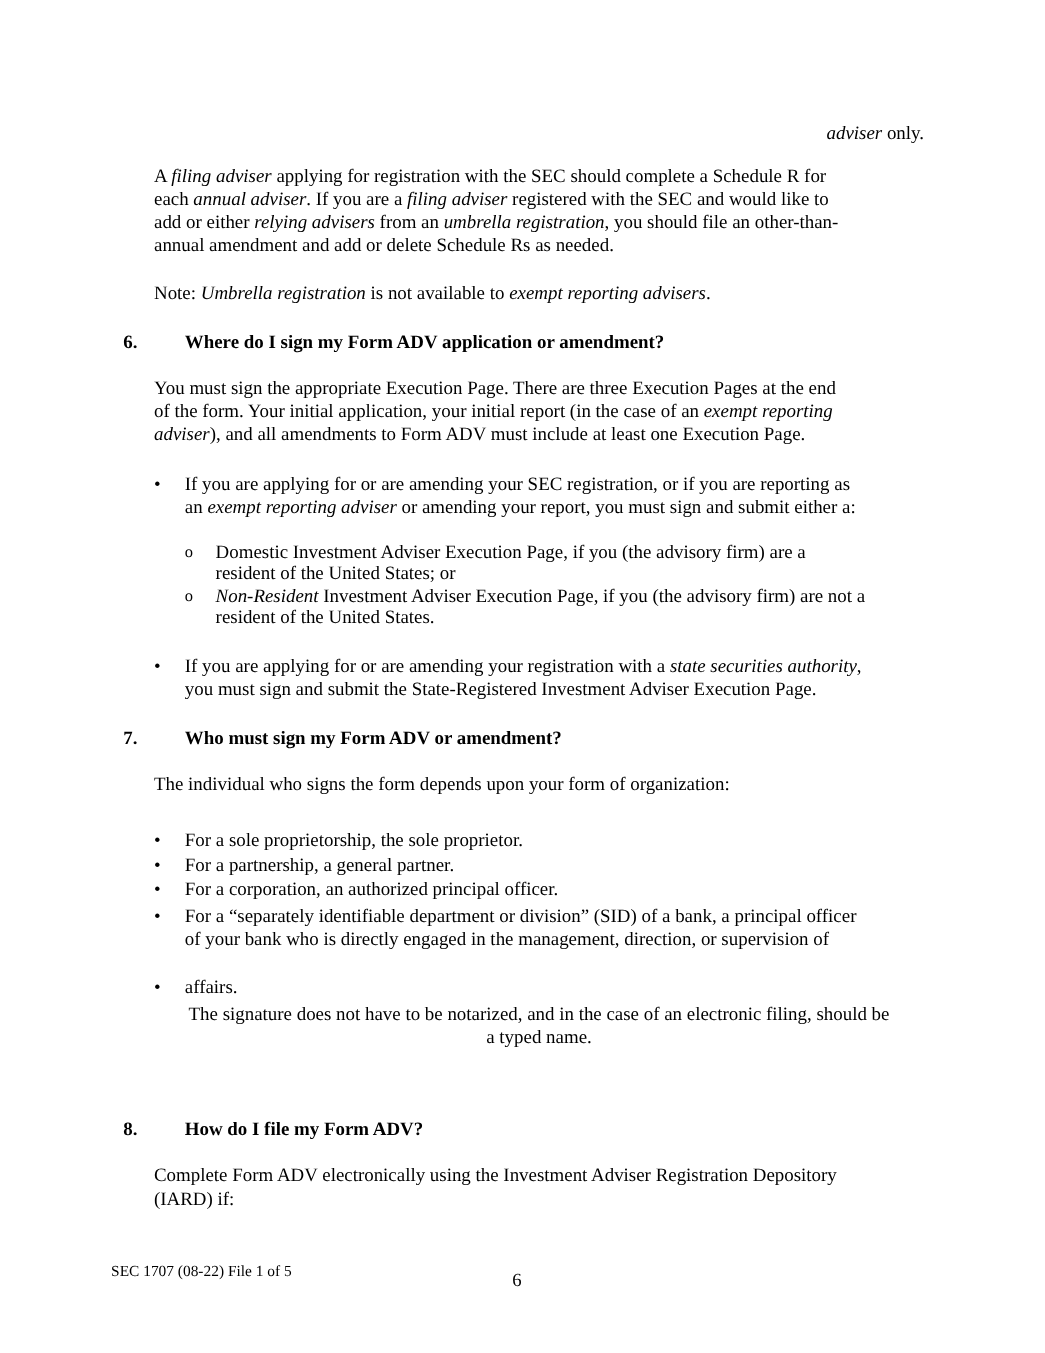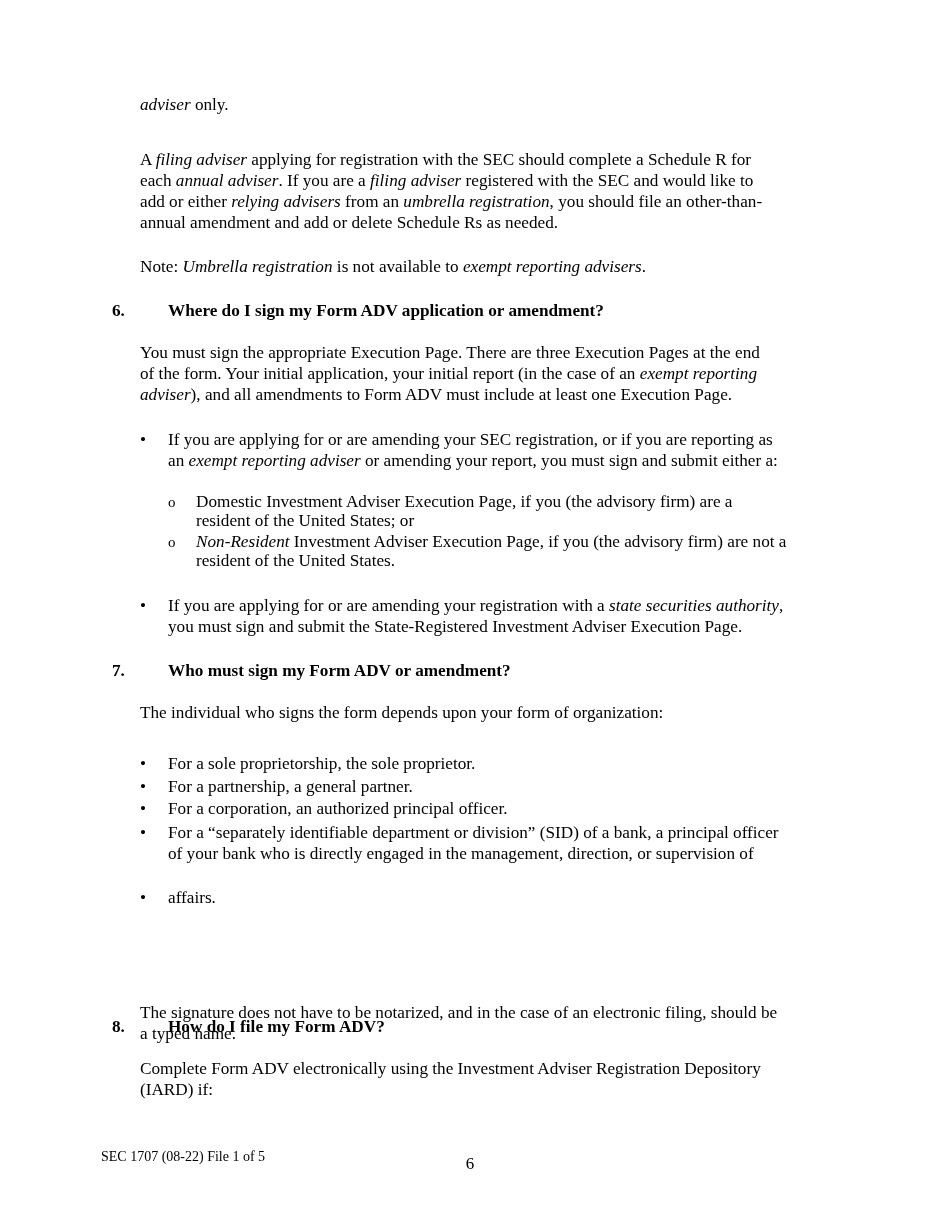--- a/index.html
+++ b/index.html
@@ -17,21 +17,21 @@
   .bullet .txt { position: absolute; left: 28px; white-space: nowrap; }
   .sub { position: absolute; left: 168px; }
   .sub .dot { position: absolute; left: 0; top: 0; font-size: 15px; }
   .sub .txt { position: absolute; left: 28px; white-space: nowrap; }
   .footer-left { position: absolute; left: 101px; top: 1122px; font-size: 14px; line-height: 12px; white-space: nowrap; margin-top: 29px; }
   .page-num { position: absolute; left: 0; width: 940px; text-align: center; top: 1153px; font-size: 17px; }
 </style>
 </head>
 <body>
 
-<div class="para" style="top:94px;">
+<div class="para" style="top:110px;text-align:right;">
   <span class="line"><em>adviser</em><span> only.</span></span>
 </div>
 
 <div class="para" style="top:149px;">
   <span class="line"><span>A </span><em>filing adviser</em><span> applying for registration with the SEC should complete a Schedule R for</span></span>
   <span class="line"><span>each </span><em>annual adviser</em><span>. If you are a </span><em>filing adviser</em><span> registered with the SEC and would like to</span></span>
   <span class="line"><span>add or either </span><em>relying advisers</em><span> from an </span><em>umbrella registration</em><span>, you should file an other-than-</span></span>
   <span class="line"><span>annual amendment and add or delete Schedule Rs as needed.</span></span>
 </div>
 
@@ -114,21 +114,21 @@
     <span class="line">of your bank who is directly engaged in the management, direction, or supervision of</span>
   </div>
 </div>
 <div class="bullet" style="top:887px;">
   <span class="dot">•</span>
   <div class="txt">
     <span class="line">affairs.</span>
   </div>
 </div>
 
-<div class="para" style="top:1002px;">
+<div class="para" style="top:911px;text-align:center;">
   <span class="line">The signature does not have to be notarized, and in the case of an electronic filing, should be</span>
   <span class="line">a typed name.</span>
 </div>
 
 <div class="heading" style="top:1016px;">
   <span class="num">8.</span><span>How do I file my Form ADV?</span>
 </div>
 
 <div class="para" style="top:1058px;">
   <span class="line">Complete Form ADV electronically using the Investment Adviser Registration Depository</span>

